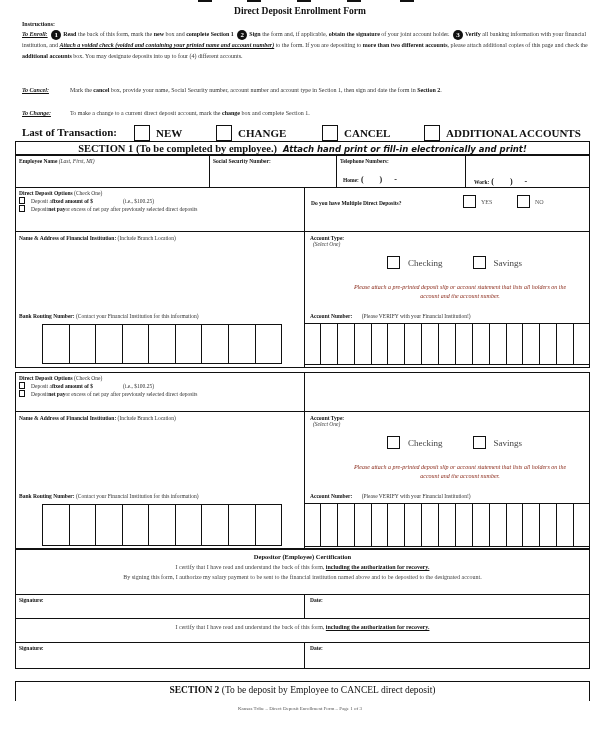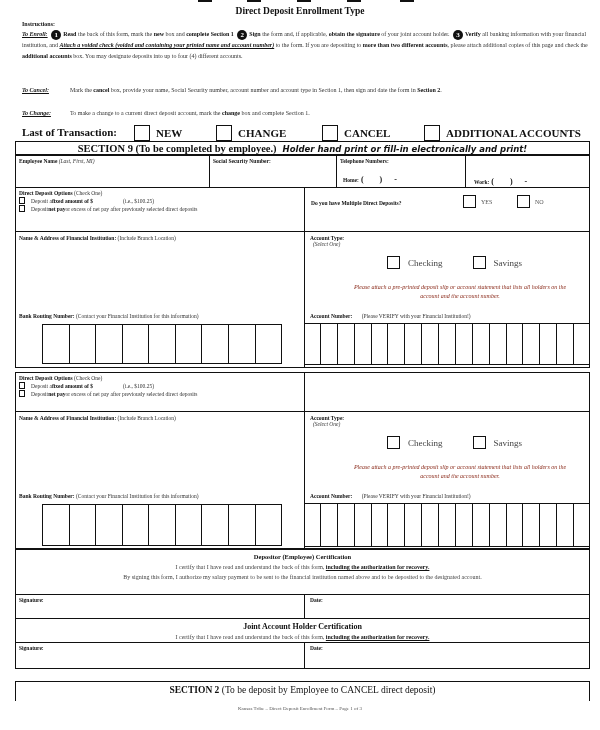--- a/index.html
+++ b/index.html
@@ -46,21 +46,21 @@
 <body>
 
 <div class="abs top-lines">
   <span style="left:198px"></span>
     <span style="left:247px"></span>
     <span style="left:297px"></span>
     <span style="left:347px"></span>
     <span style="left:400px"></span>
 </div>
 
-<div class="abs title">Direct Deposit Enrollment Type</div>
+<div class="abs title">Direct Deposit Enrollment Form</div>
 
 <div class="abs instr" style="top:19px; font-weight:bold; color:#111;">Instructions:</div>
 
 <div class="abs instr" style="top:29px;">
   <span class="lbl">To Enroll:</span>
   <span class="num">1</span><b>Read</b><span> the back of this form, mark the </span><b>new</b><span> box and </span><b>complete Section 1</b>
   <span class="num">2</span><b>Sign</b><span> the form and, if applicable, </span><b>obtain the signature</b><span> of your joint account holder.</span>
   <span class="num">3</span><b>Verify</b><span> all banking information with your financial institution, and </span><span class="u">Attach a voided check (voided and containing your printed name and account number)</span><span> to the form. If you are depositing to </span><b>more than two different accounts</b><span>, please attach additional copies of this page and check the </span><b>additional accounts</b><span> box. You may designate deposits into up to four (4) different accounts.</span>
 </div>
 
@@ -86,21 +86,21 @@
       <span class="cb"></span>
       <span>CANCEL</span>
     </label>
   <label class="opt" style="left:402px">
       <span class="cb"></span>
       <span>ADDITIONAL ACCOUNTS</span>
     </label>
 </div>
 
 <div class="abs frame sec1">
-  <span>SECTION 9 (To be completed by employee.)</span><i>Holder hand print or fill-in electronically and print!</i>
+  <span>SECTION 1 (To be completed by employee.)</span><i>Attach hand print or fill-in electronically and print!</i>
 </div>
 
 <div class="cell" style="left:15px; top:155px; width:195px; height:33px;">
   <div class="lbl6" style="padding:2px 3px;"><b>Employee Name</b> <i>(Last, First, MI)</i></div>
 </div>
 <div class="cell" style="left:209px; top:155px; width:128px; height:33px;">
   <div class="lbl6" style="padding:2px 3px;"><b>Social Security Number:</b></div>
 </div>
 <div class="cell" style="left:336px; top:155px; width:130px; height:33px;">
   <div class="lbl6" style="padding:2px 3px;"><b>Telephone Numbers:</b></div>
@@ -268,21 +268,20 @@
   <div style="padding:0 20px;">By signing this form, I authorize my salary payment to be sent to the financial institution named above and to be deposited to the designated account.</div>
 </div>
 <div class="cell" style="left:15px; top:594px; width:290px; height:25px;">
   <div class="lbl6" style="padding:2px 3px;"><b>Signature:</b></div>
 </div>
 <div class="cell" style="left:304px; top:594px; width:286px; height:25px;">
   <div class="lbl6" style="padding:2px 5px;"><b>Date:</b></div>
 </div>
 
 <div class="cell cert" style="left:15px; top:618px; width:575px; height:25px; padding-top:3px;">
-  <div class="h" style="font-size:8px;">Joint Account Holder Certification</div>
   <div><span>I certify that I have read and understand the back of this form, </span><span class="u">including the authorization for recovery.</span></div>
 </div>
 <div class="cell" style="left:15px; top:642px; width:290px; height:27px;">
   <div class="lbl6" style="padding:2px 3px;"><b>Signature:</b></div>
 </div>
 <div class="cell" style="left:304px; top:642px; width:286px; height:27px;">
   <div class="lbl6" style="padding:2px 5px;"><b>Date:</b></div>
 </div>
 
 <div class="abs sec2">

